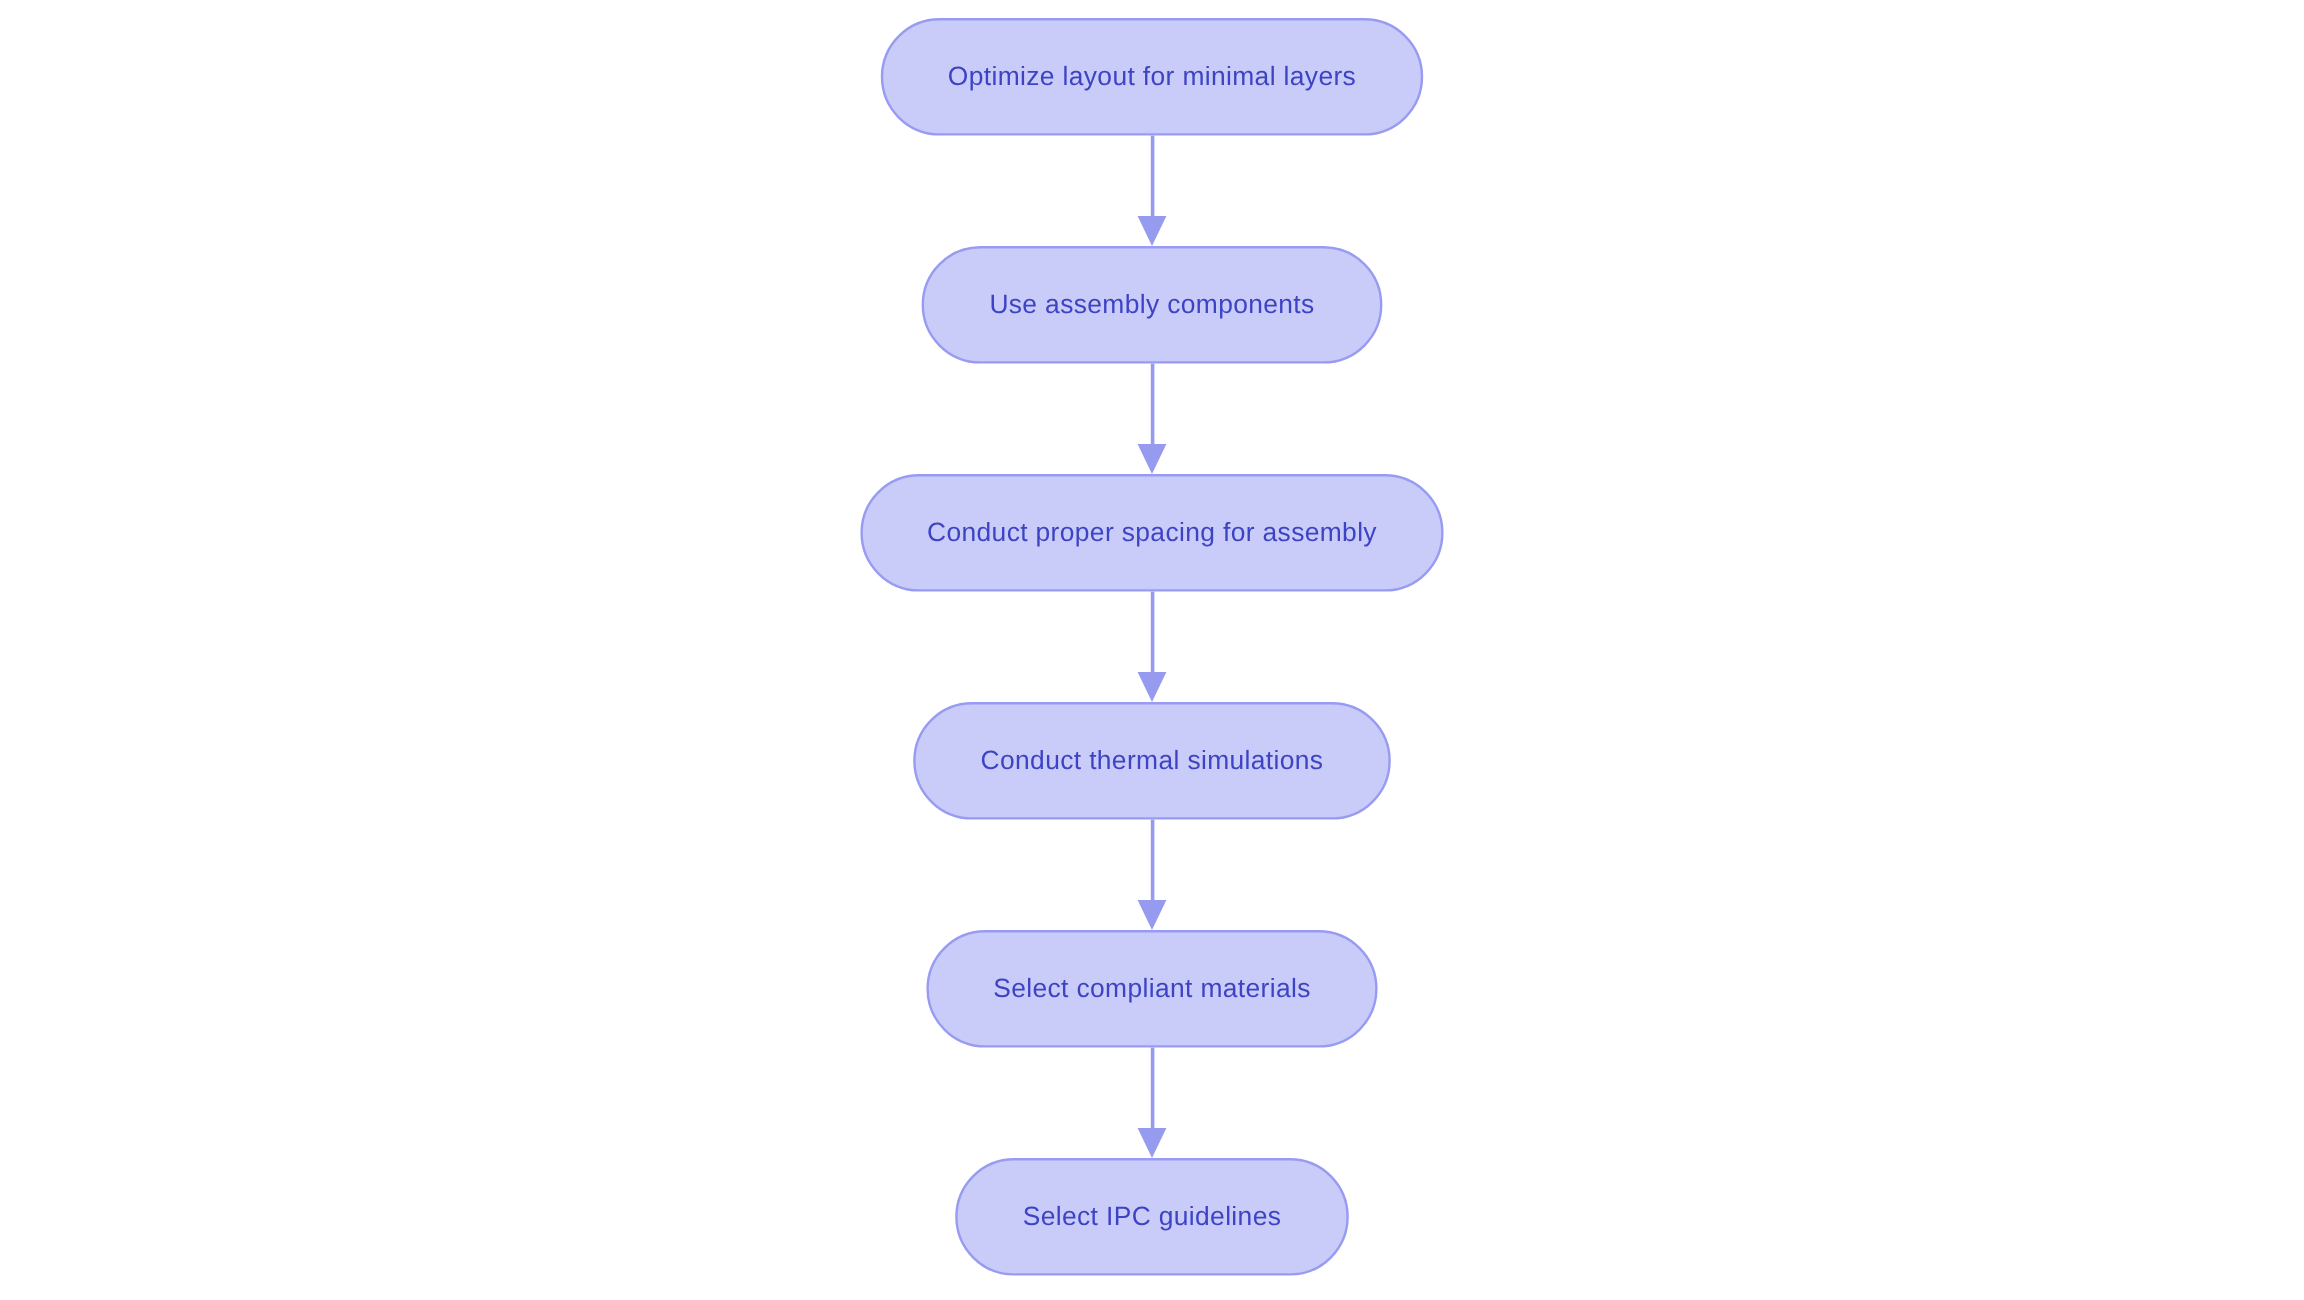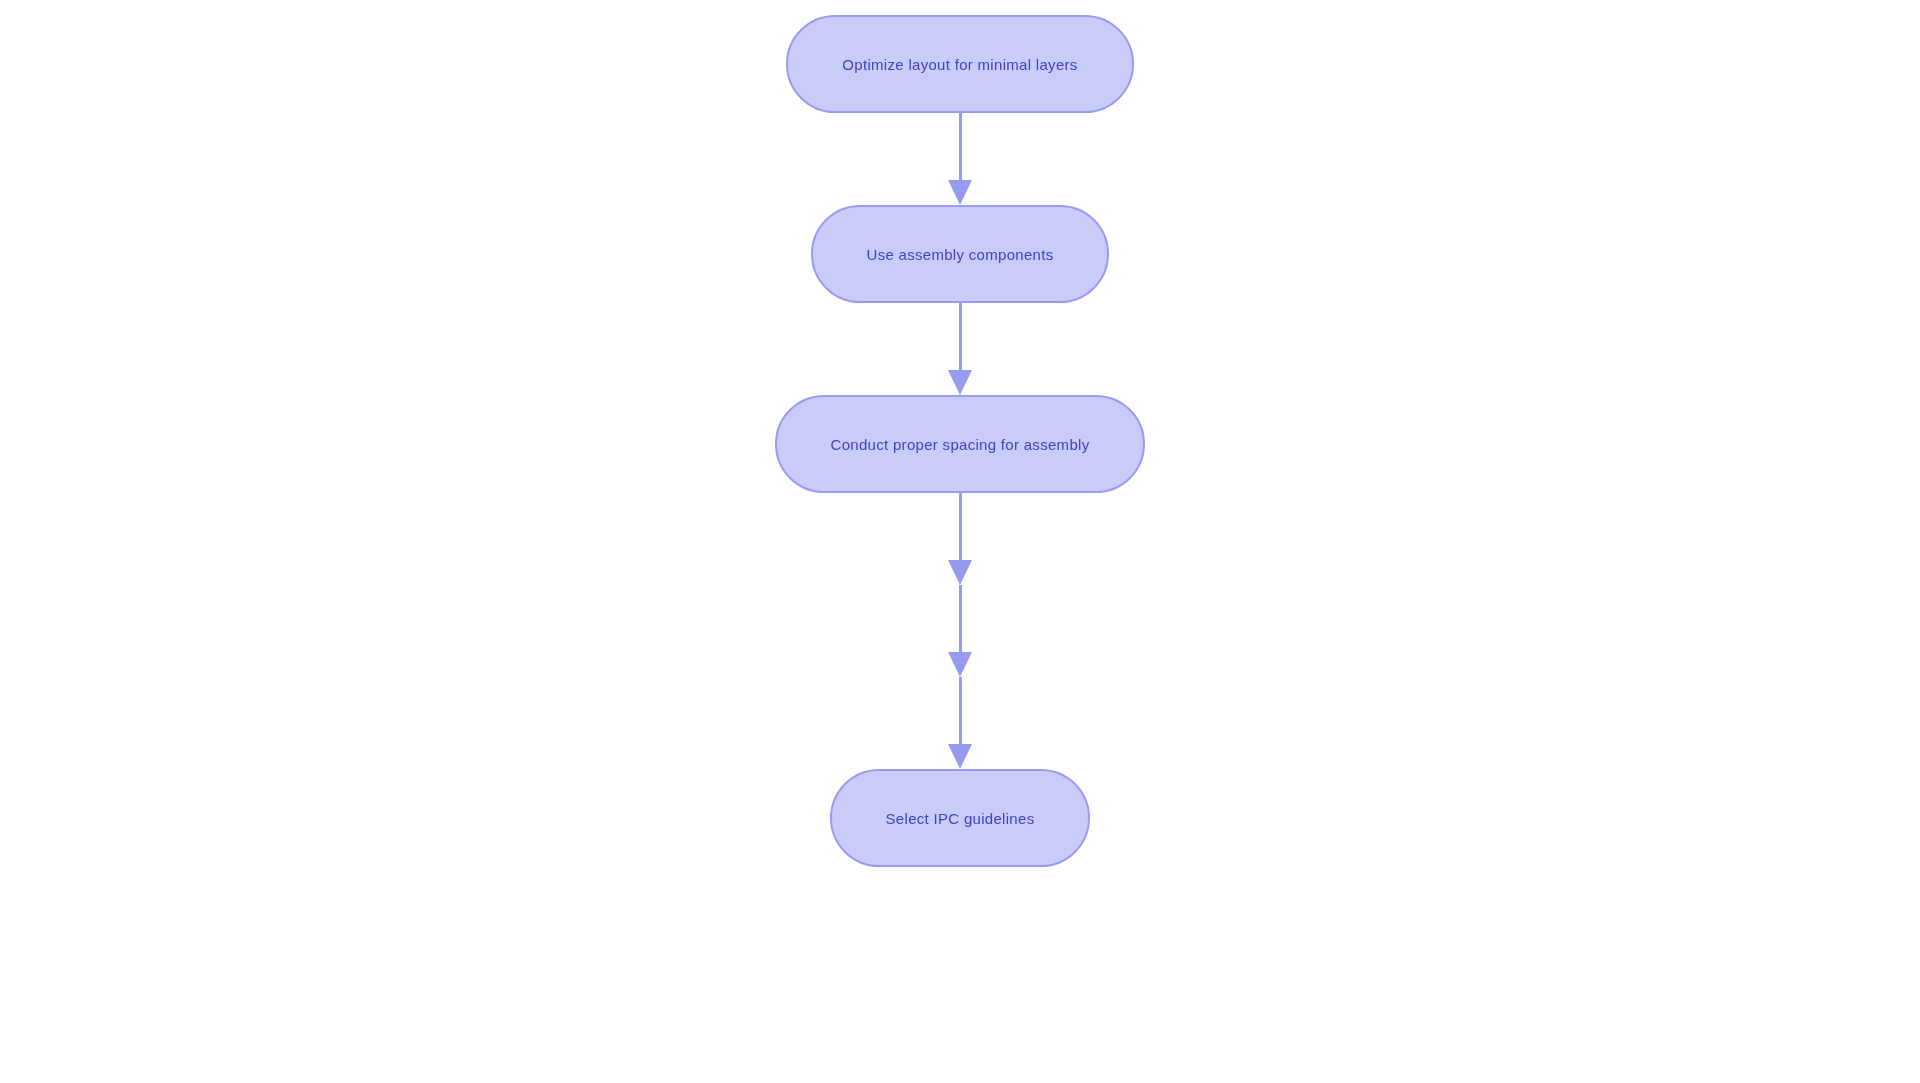--- a/index.html
+++ b/index.html
@@ -24,21 +24,21 @@
     height: 98px;
     box-sizing: border-box;
     border-radius: 49px;
     background: #c9cbf9;
     border: 2px solid #979cf2;
     display: flex;
     align-items: center;
     justify-content: center;
     padding: 0 54px;
     color: #3d44c4;
-    font-size: 15px;
+    font-size: 22px;
     letter-spacing: 0.3px;
     white-space: nowrap;
     flex: 0 0 auto;
   }
   .flow-arrow {
     height: 92px;
     width: 26px;
     display: flex;
     flex-direction: column;
     align-items: center;
@@ -83,26 +83,32 @@
 
   <div class="flow-node">
     <span>Conduct proper spacing for assembly</span>
   </div>
 
   <div class="flow-arrow">
     <div class="shaft"></div>
     <div class="head"></div>
   </div>
 
+  <div class="flow-node">
+    <span>Conduct thermal simulations</span>
+  </div>
 
   <div class="flow-arrow">
     <div class="shaft"></div>
     <div class="head"></div>
   </div>
 
+  <div class="flow-node">
+    <span>Select compliant materials</span>
+  </div>
 
   <div class="flow-arrow">
     <div class="shaft"></div>
     <div class="head"></div>
   </div>
 
   <div class="flow-node">
     <span>Select IPC guidelines</span>
   </div>
 

